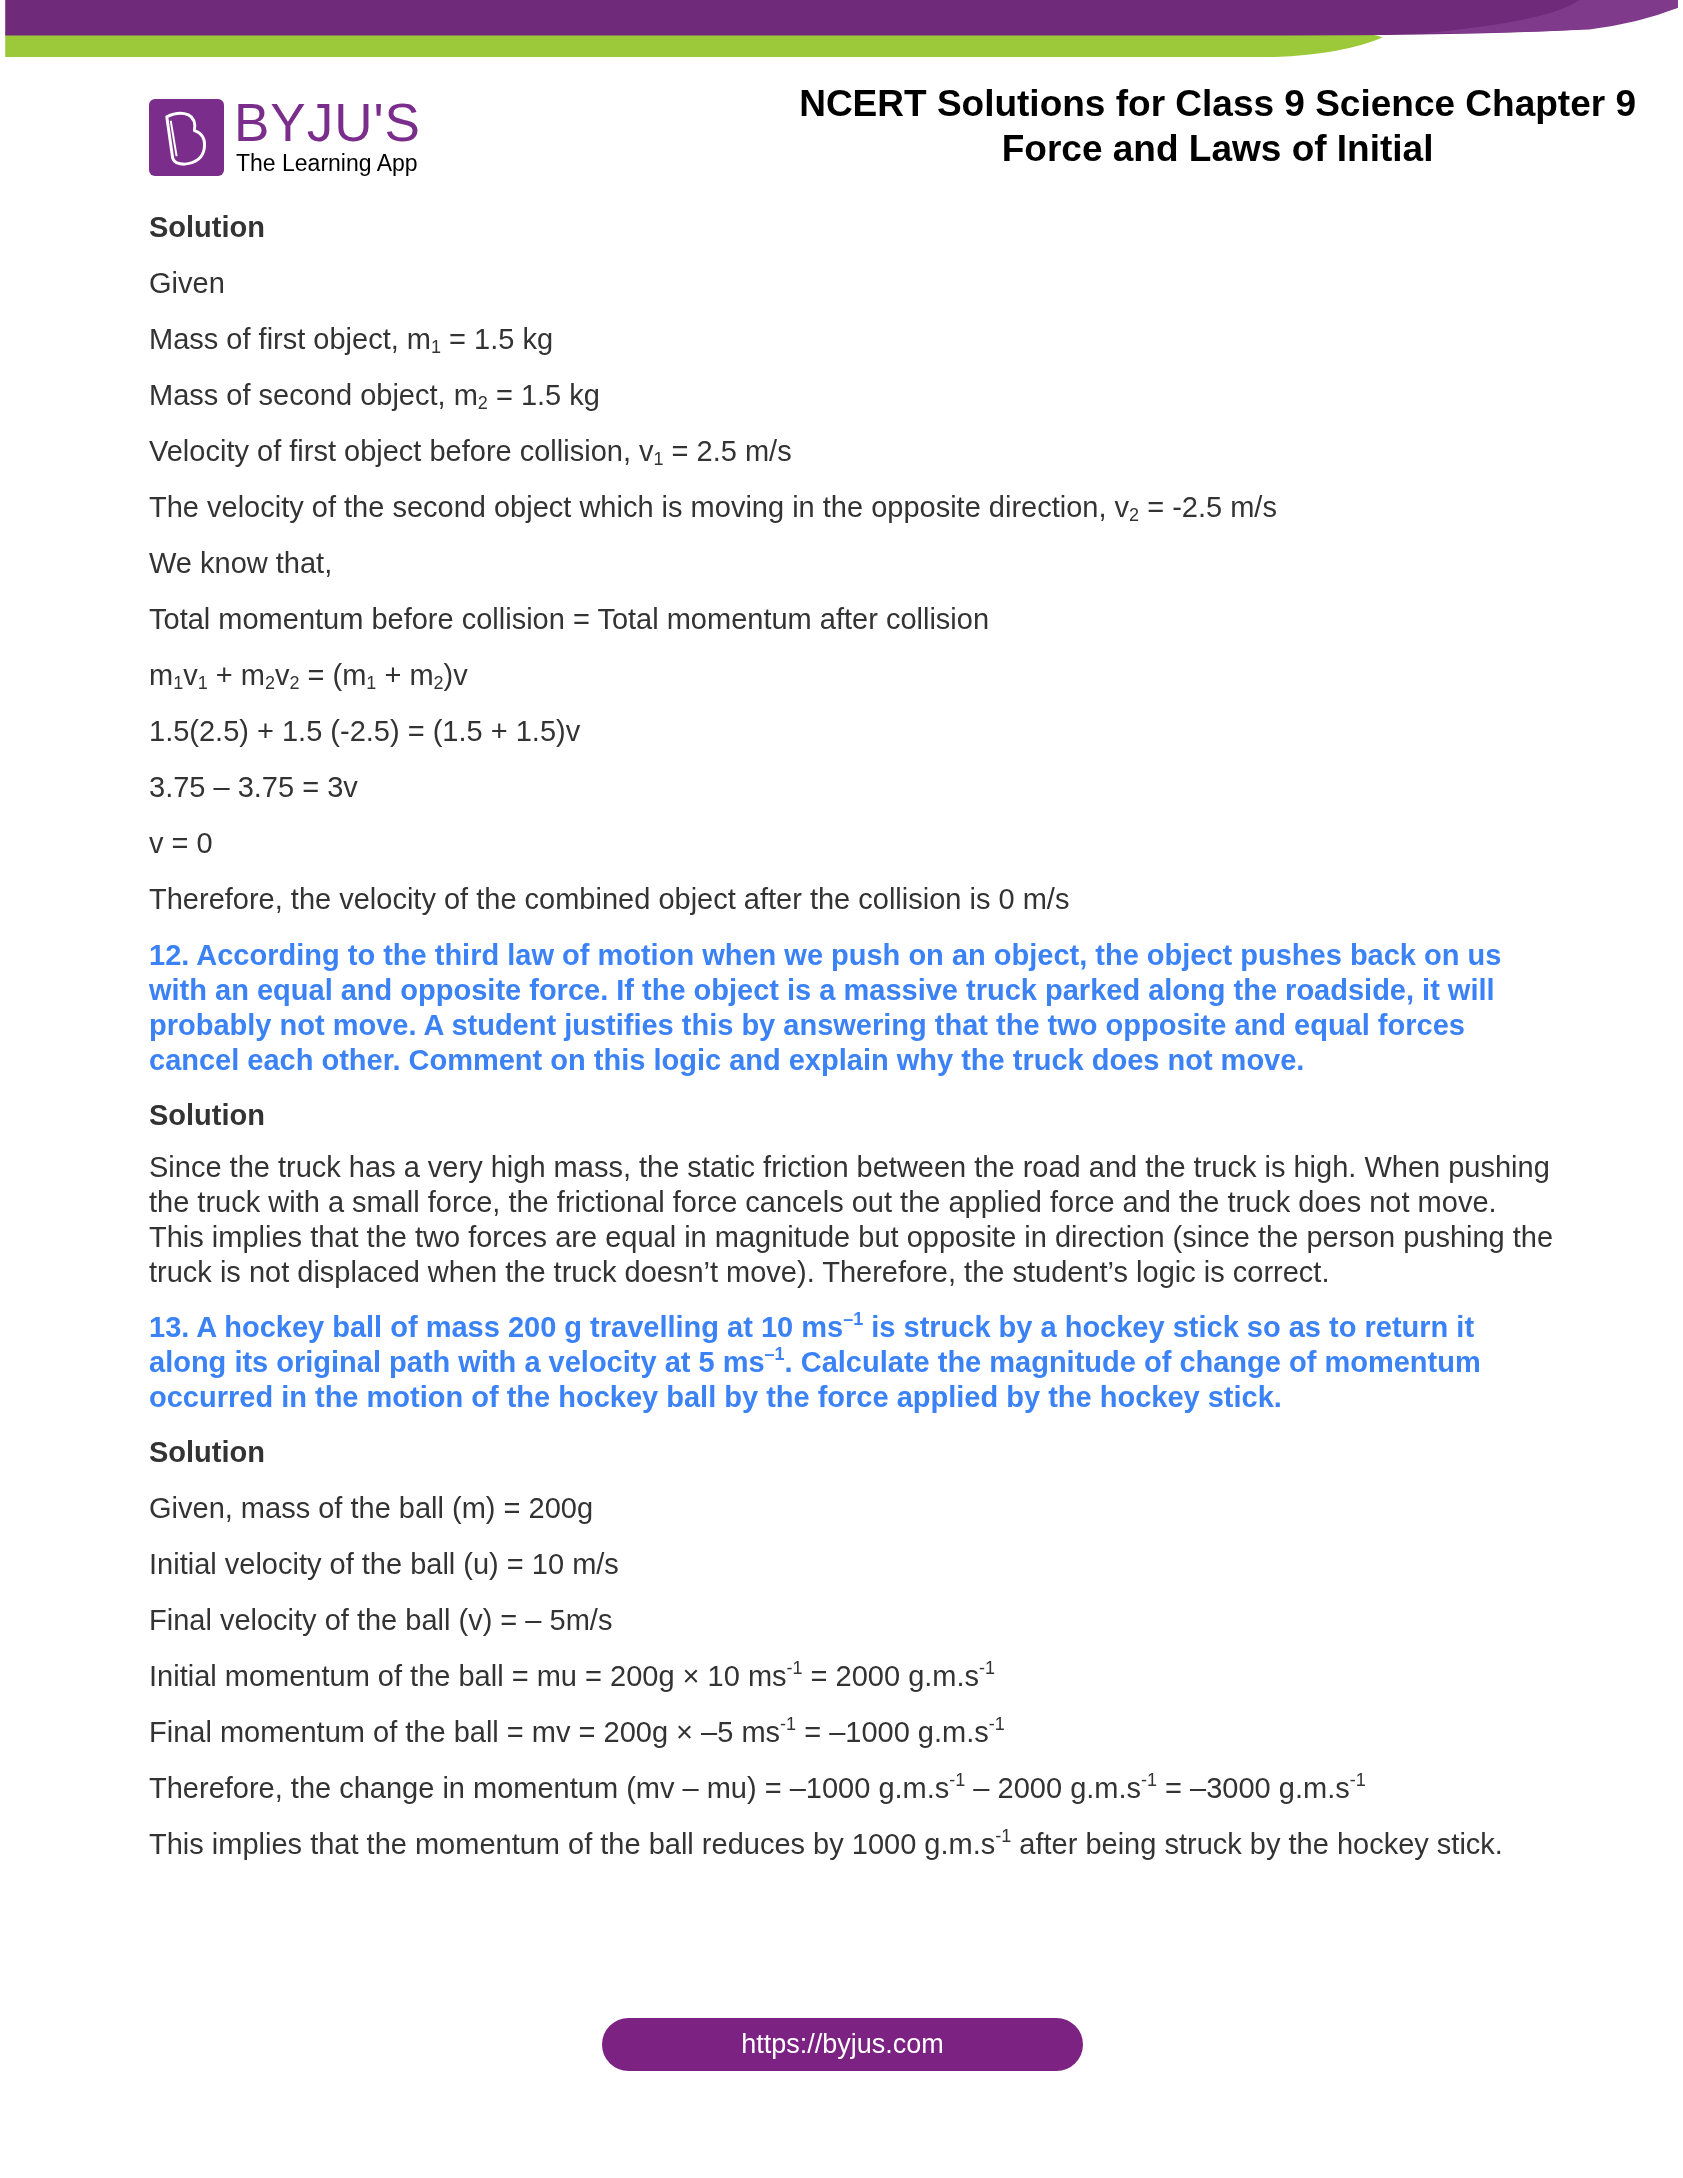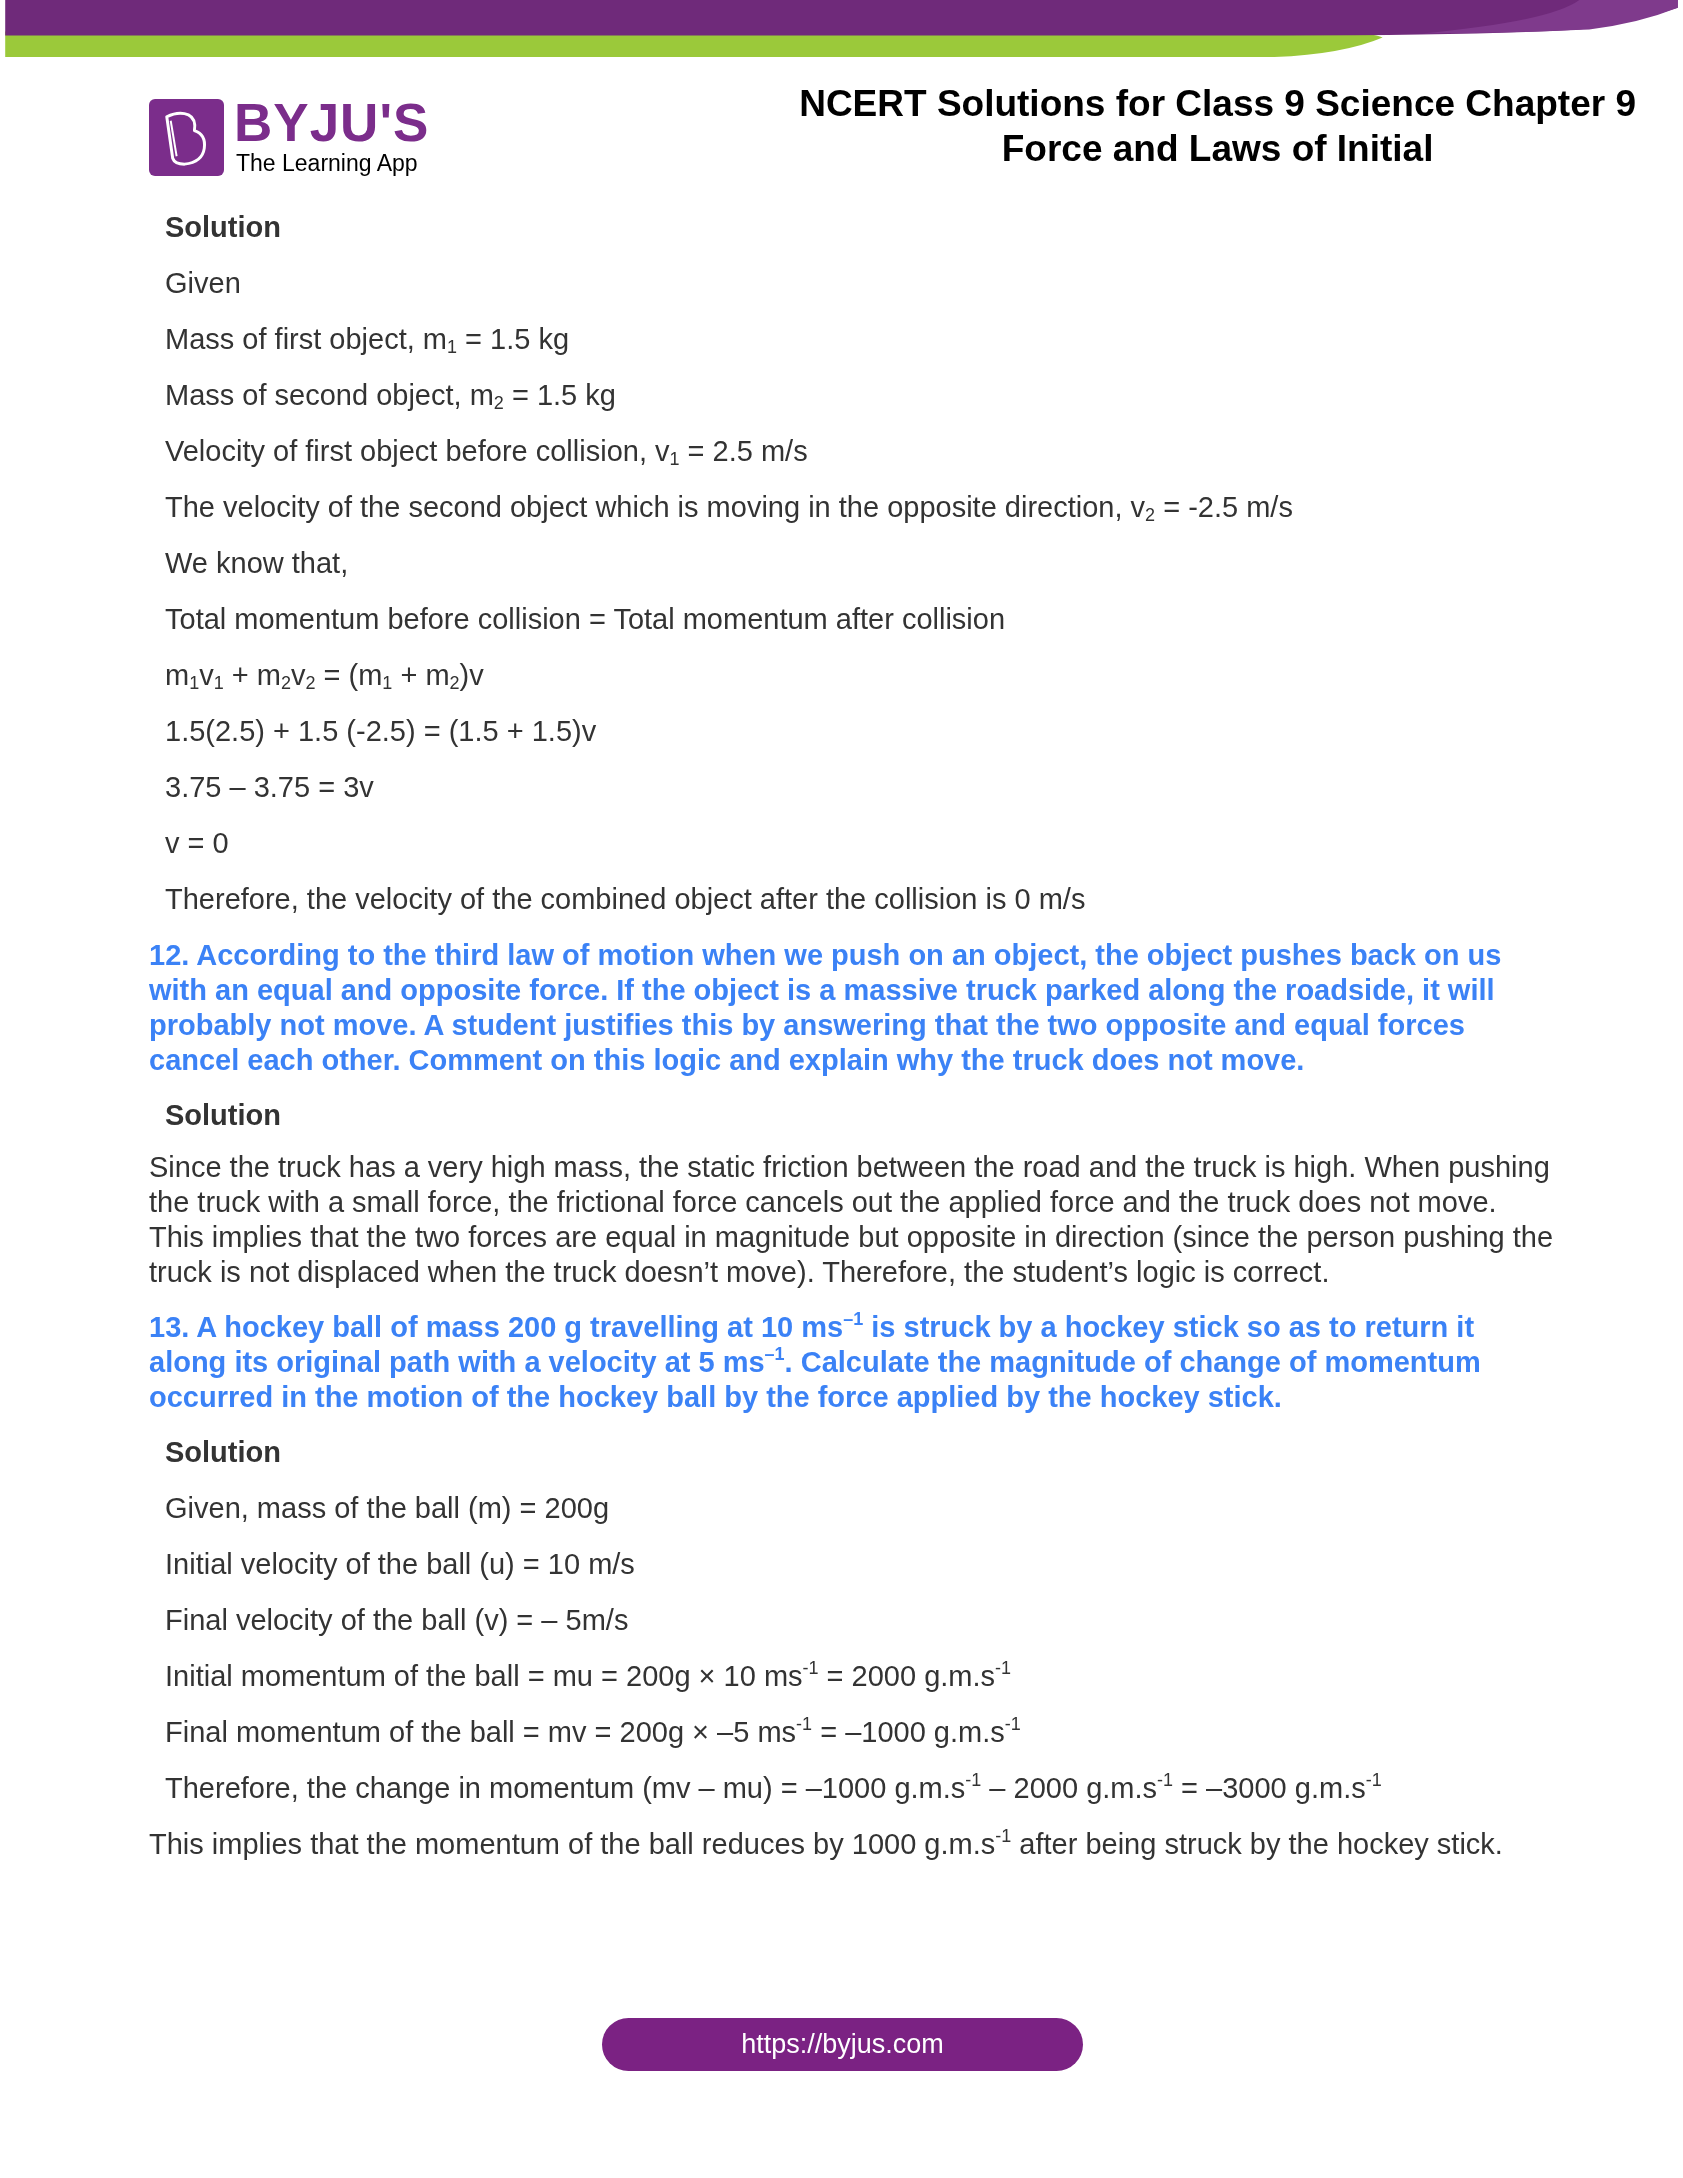--- a/index.html
+++ b/index.html
@@ -1,25 +1,25 @@
 <!DOCTYPE html>
 <html><head>
 <meta charset="utf-8">
 <style>
   html, body { margin:0; padding:0; }
   body { width:1683px; height:2178px; background:#ffffff; position:relative; overflow:hidden;
          font-family:"Liberation Sans", sans-serif; color:#333333; }
   .topbar { position:absolute; left:0; top:0; width:1683px; height:61px; }
   .logo { position:absolute; left:149px; top:99px; width:287px; height:79px; }
   .logo-box { position:absolute; left:0; top:0; width:75px; height:77px; background:#7b2d8b; border-radius:6px; }
-  .logo-word { position:absolute; left:85px; top:-6px; font-size:53px; font-weight:bold; color:#7b2d8b; letter-spacing:1px; line-height:59px; }
+  .logo-word { position:absolute; left:85px; top:-6px; font-size:53px; font-weight:normal; color:#7b2d8b; letter-spacing:1px; line-height:59px; }
   .logo-tag { position:absolute; left:87px; top:51px; font-size:23px; color:#000000; line-height:26px; }
   .header-title { position:absolute; right:47px; top:81px; text-align:center; font-size:37px; font-weight:bold; color:#000; line-height:45px; }
   .content { position:absolute; left:149px; top:210px; width:1406px; }
-  .line { font-size:29px; line-height:34px; margin:0 0 22px 16px; color:#333333; }
+  .line { font-size:29px; line-height:34px; margin:0 0 22px 0; color:#333333; }
   .bold { font-weight:bold; }
   .para { font-size:29px; line-height:35px; margin:0 0 20px 0; color:#333333; }
   .q { font-size:29px; line-height:35px; font-weight:bold; margin:0 0 20px 0; color:#3b82f6; }
   sub { font-size:18px; vertical-align:-4px; line-height:0; }
   sup { font-size:18px; vertical-align:12px; line-height:0; }
   .footer-pill { position:absolute; left:602px; top:2018px; width:481px; height:53px; background:#7b2283; border-radius:27px;
                  color:#ffffff; font-size:27px; text-align:center; line-height:53px; }
 </style>
 </head>
 <body>

